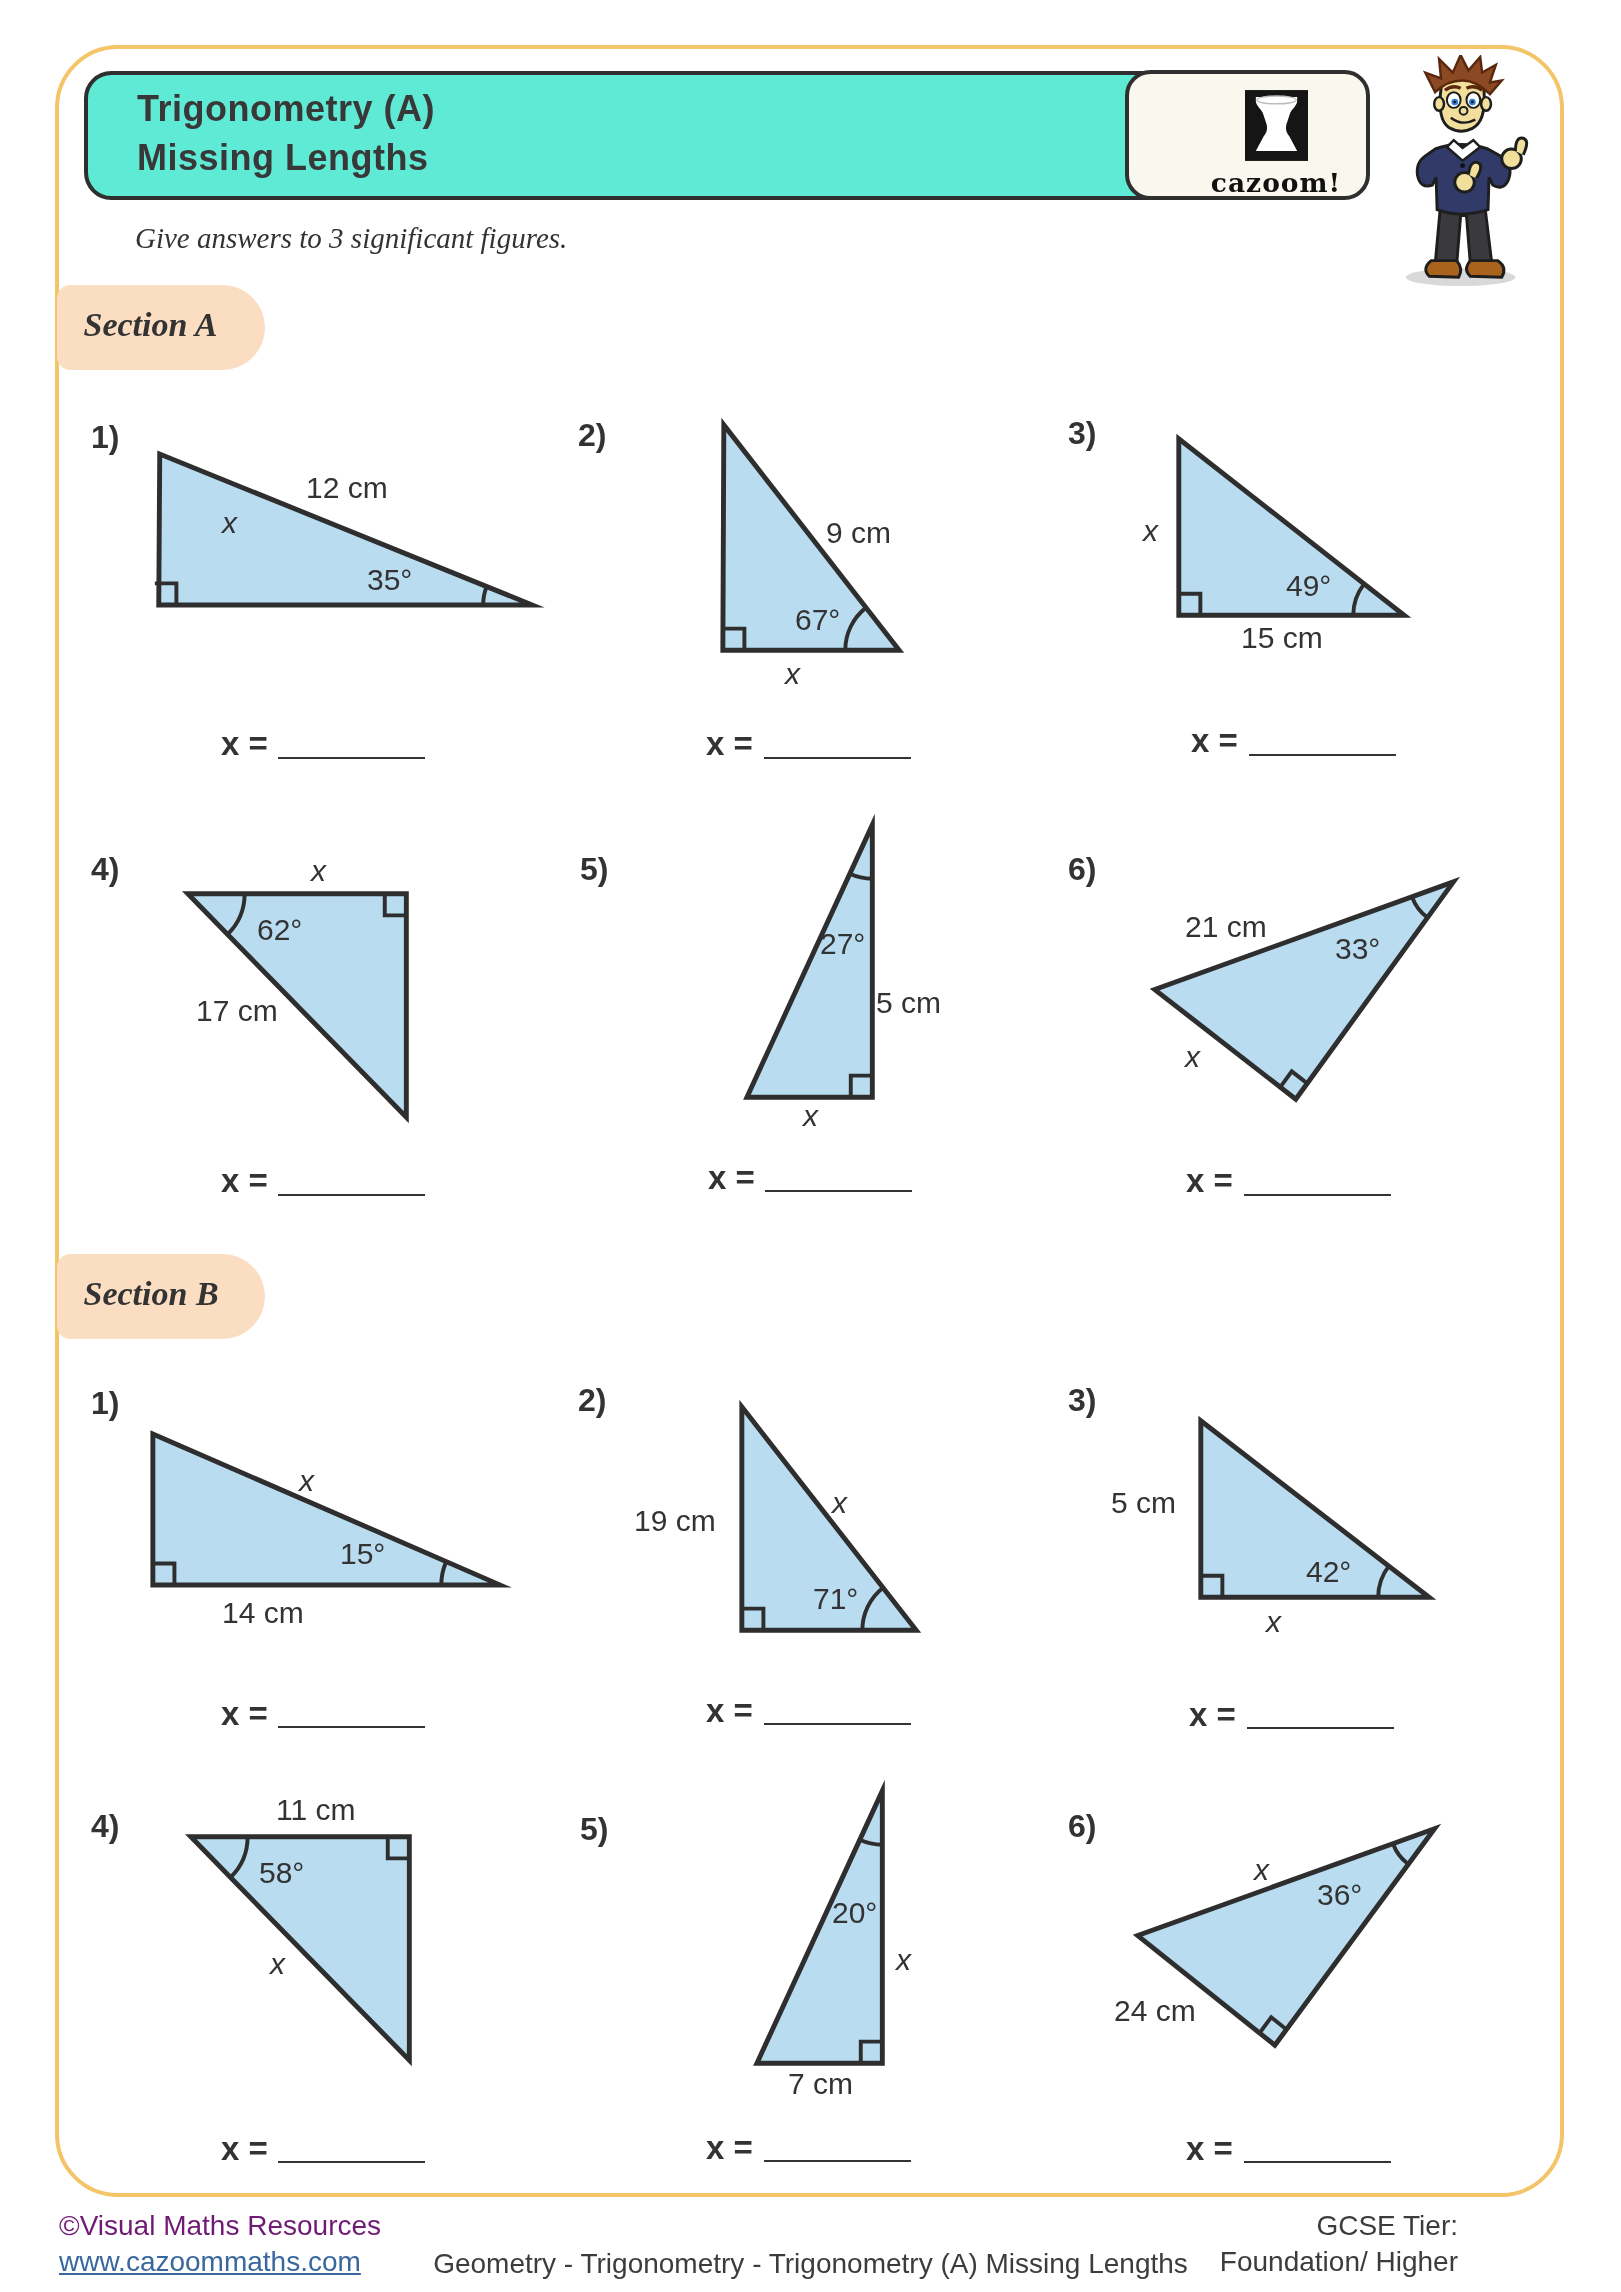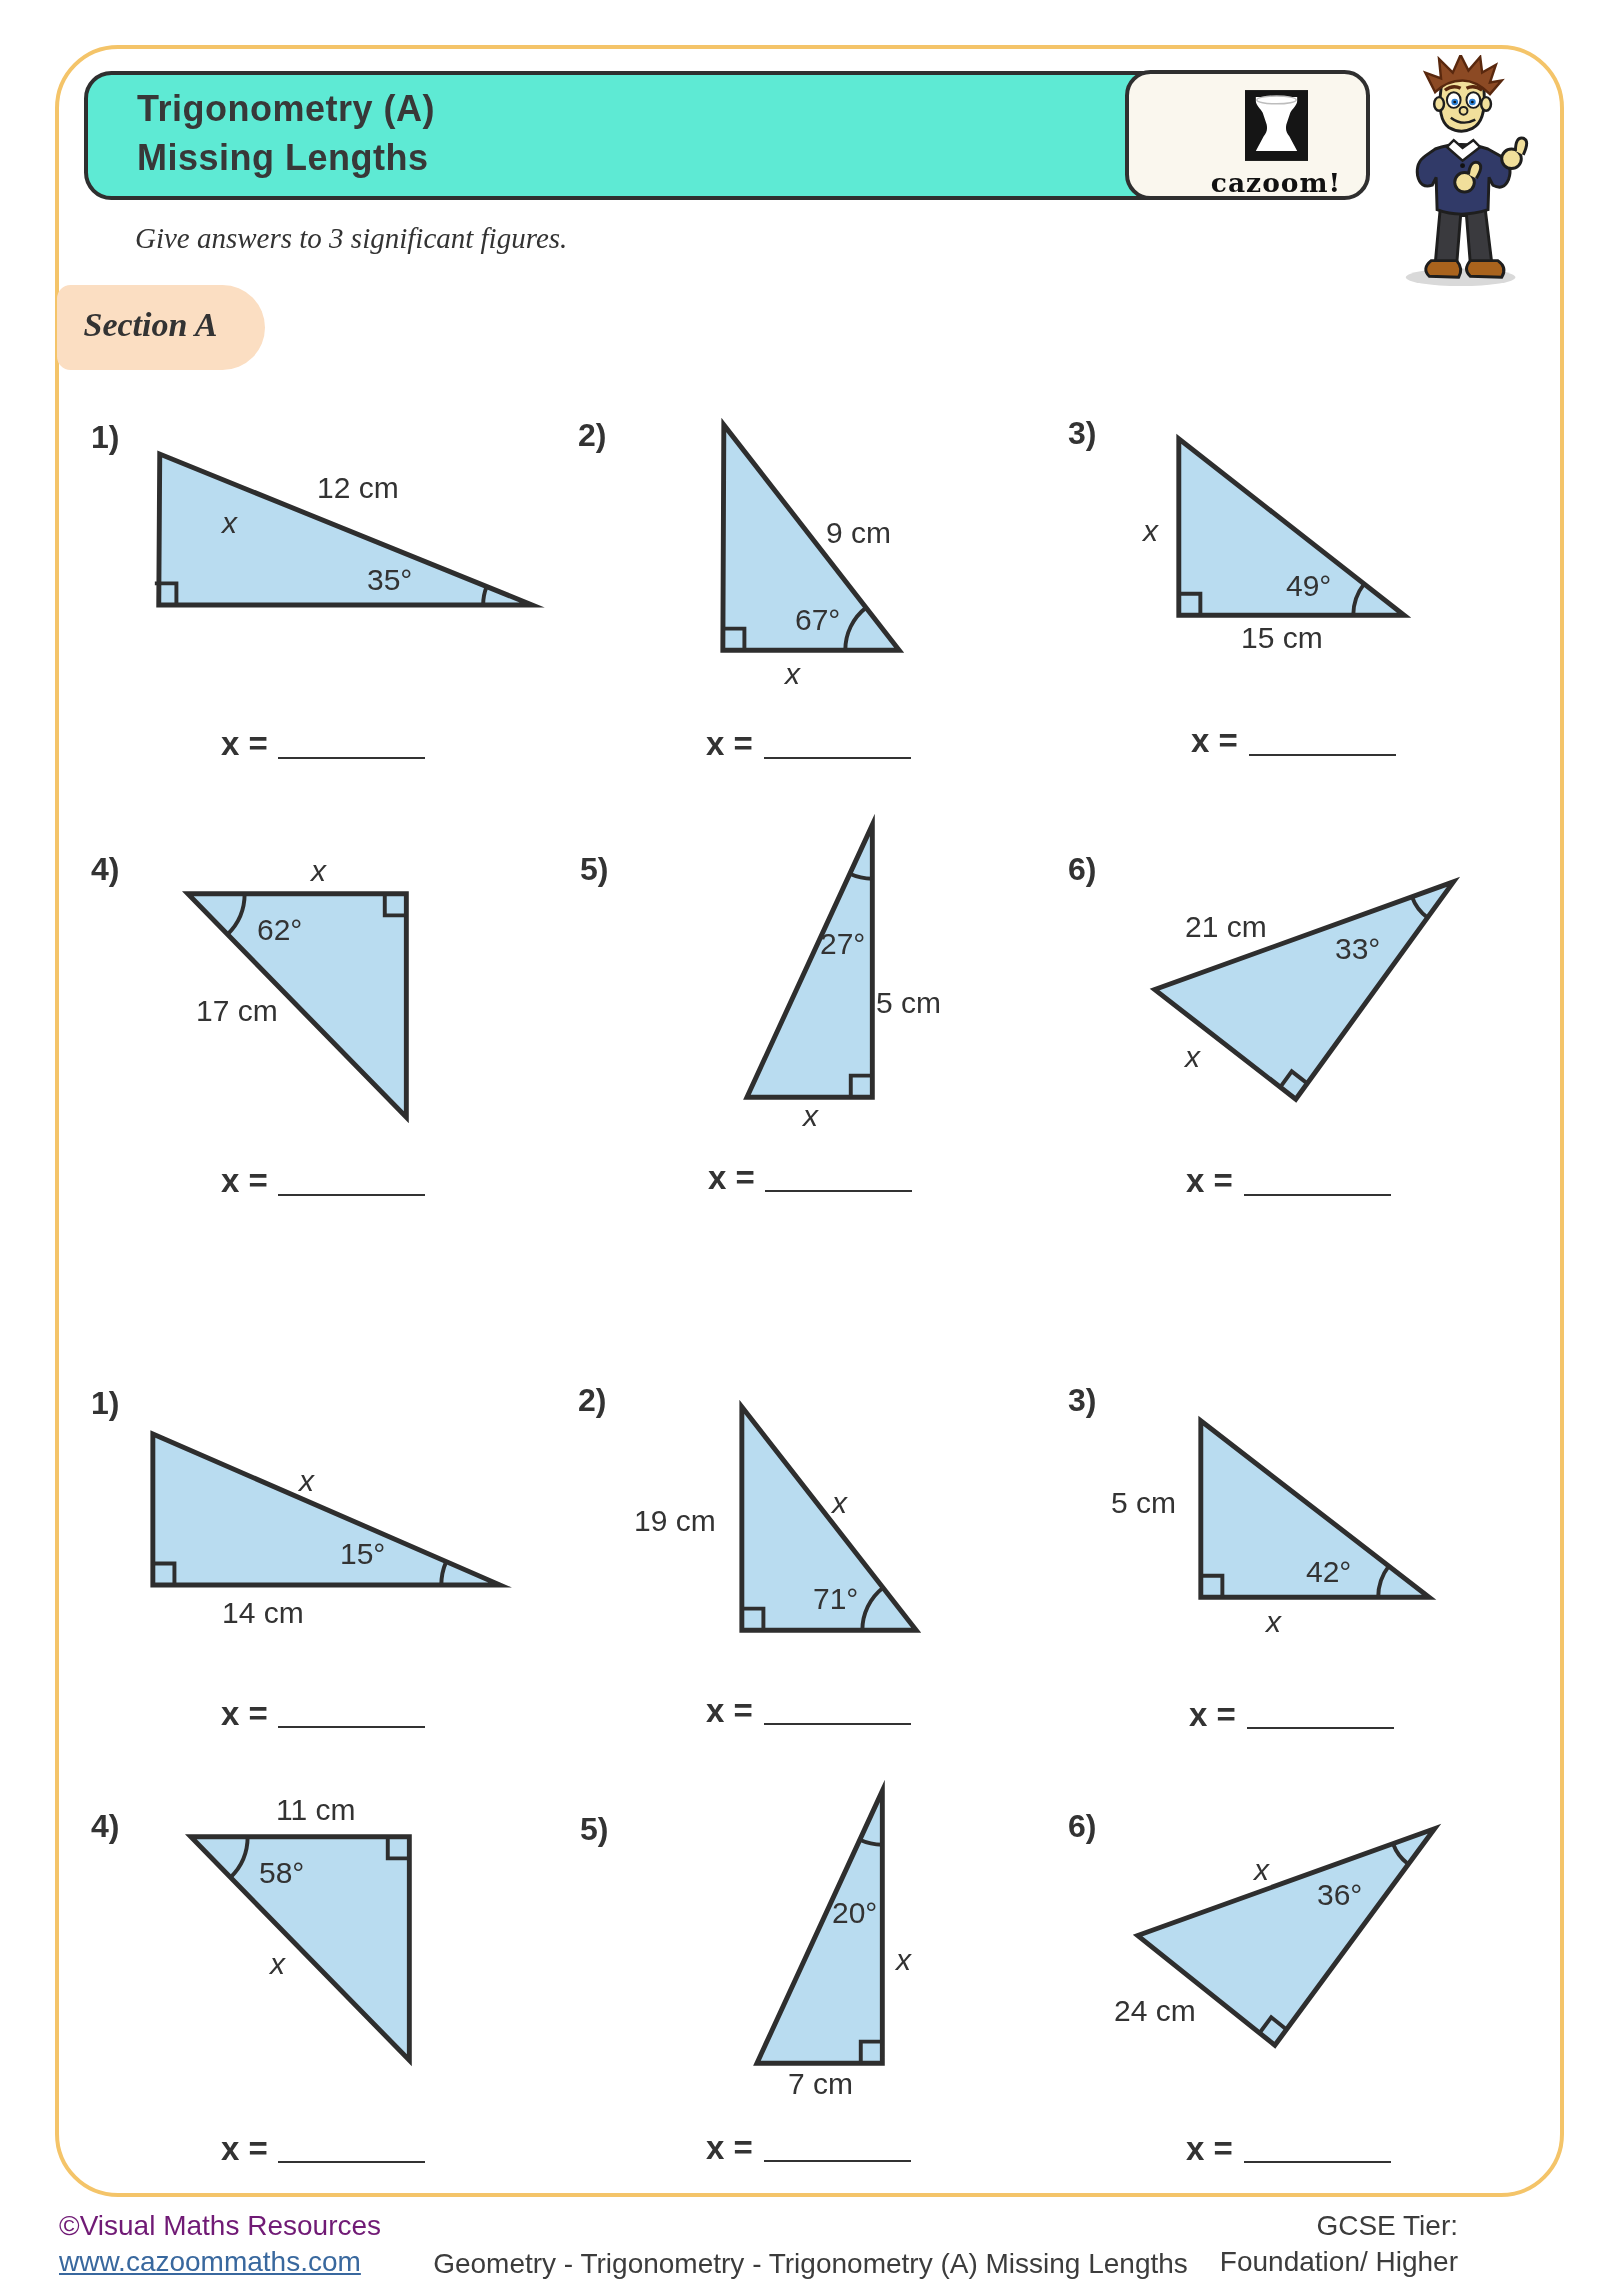--- a/index.html
+++ b/index.html
@@ -102,21 +102,21 @@
     <span>Section A</span>
   </div>
 
   <div class="num" style="left:91px;top:419px">1)</div>
   <svg class="tri" style="left:147px;top:446px" width="392" height="167" viewBox="0 0 400 170">
     <polygon points="13,8 12,162 393,162"></polygon>
     <path d="M30,162 L30,140 L8,140"></path>
     <path d="M346.6,143.2 A50,50 0 0 0 343,162"></path>
   </svg>
   <span class="lbl xl" style="left:222px;top:506px">x</span>
-  <span class="lbl" style="left:317px;top:471px">12 cm</span>
+  <span class="lbl" style="left:306px;top:471px">12 cm</span>
   <span class="lbl" style="left:367px;top:563px">35°</span>
   <span class="ans" style="left:221px;top:725px">x =</span>
   <div class="ansline" style="left:278px;top:757px"></div>
 
   <div class="num" style="left:578px;top:417px">2)</div>
   <svg class="tri" style="left:711px;top:420px" width="201" height="240" viewBox="0 0 205 245">
     <polygon points="13,5 12,235 192,235"></polygon>
     <path d="M34,235 L34,213 L12,213"></path>
     <path d="M158.2,191.5 A55,55 0 0 0 137,235"></path>
   </svg>
@@ -167,20 +167,23 @@
     <polygon points="13,122 318,12 157,234"></polygon>
     <path d="M141.2,221.7 L152.9,205.5 L168.7,217.8"></path>
     <path d="M275.7,27.3 A45,45 0 0 0 291.6,48.5"></path>
   </svg>
   <span class="lbl" style="left:1185px;top:910px">21 cm</span>
   <span class="lbl" style="left:1335px;top:932px">33°</span>
   <span class="lbl xl" style="left:1185px;top:1040px">x</span>
   <span class="ans" style="left:1186px;top:1162px">x =</span>
   <div class="ansline" style="left:1244px;top:1194px"></div>
 
+  <div class="tag tag-b">
+    <span>Section B</span>
+  </div>
 
   <div class="num" style="left:91px;top:1385px">1)</div>
   <svg class="tri" style="left:145px;top:1426px" width="363" height="167" viewBox="0 0 370 170">
     <polygon points="8,8 8,162 362,162"></polygon>
     <path d="M30,162 L30,140 L8,140"></path>
     <path d="M307,138.1 A60,60 0 0 0 302,162"></path>
   </svg>
   <span class="lbl xl" style="left:299px;top:1464px">x</span>
   <span class="lbl" style="left:340px;top:1537px">15°</span>
   <span class="lbl" style="left:222px;top:1596px">14 cm</span>

